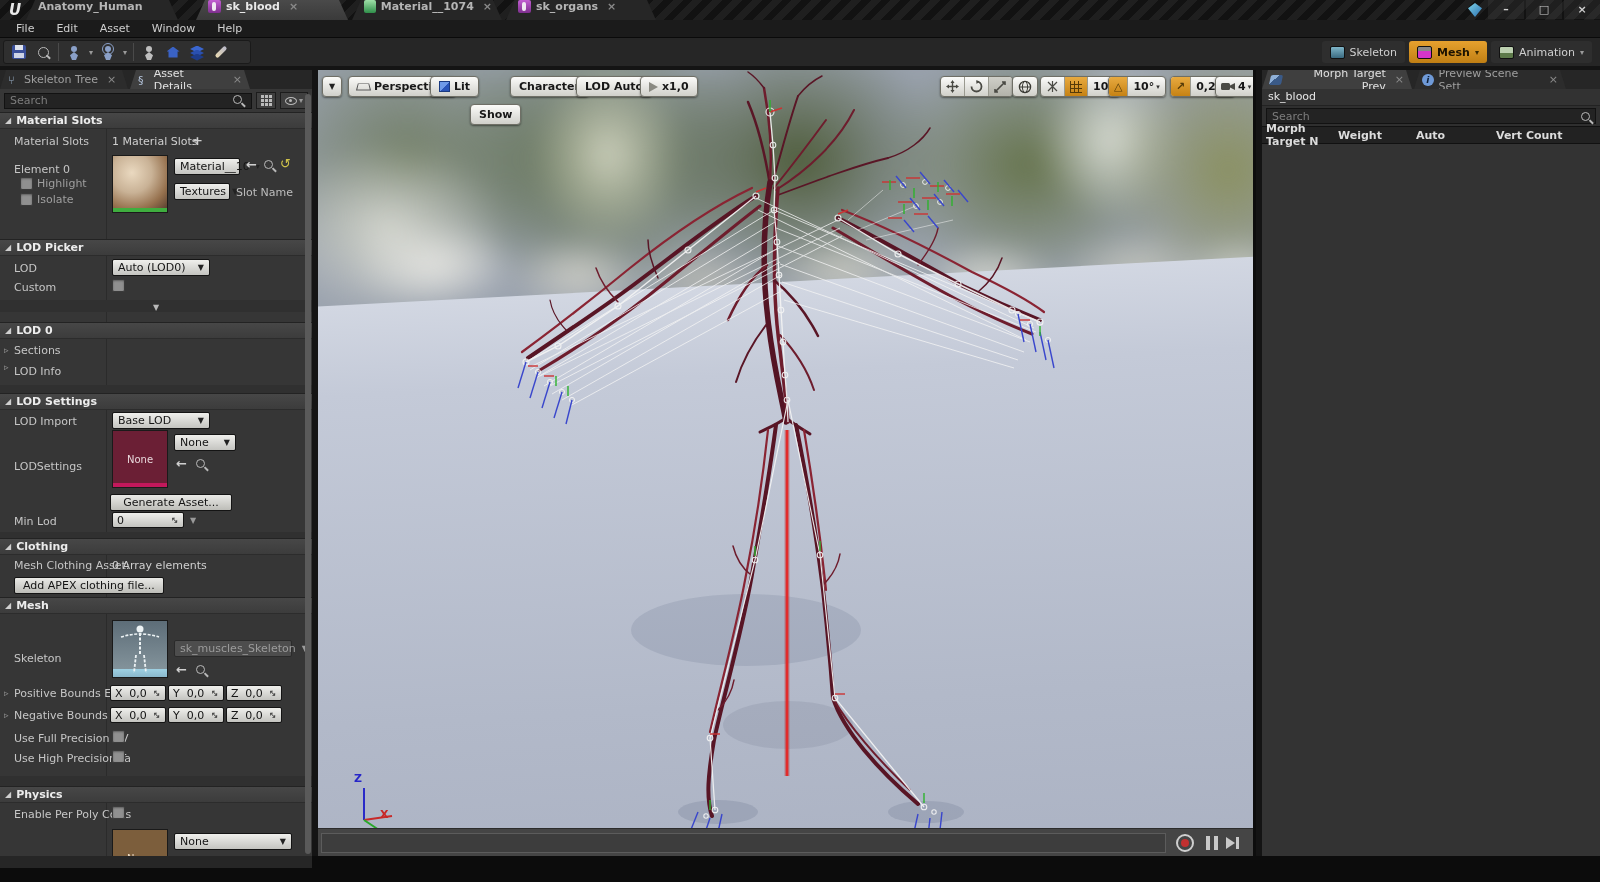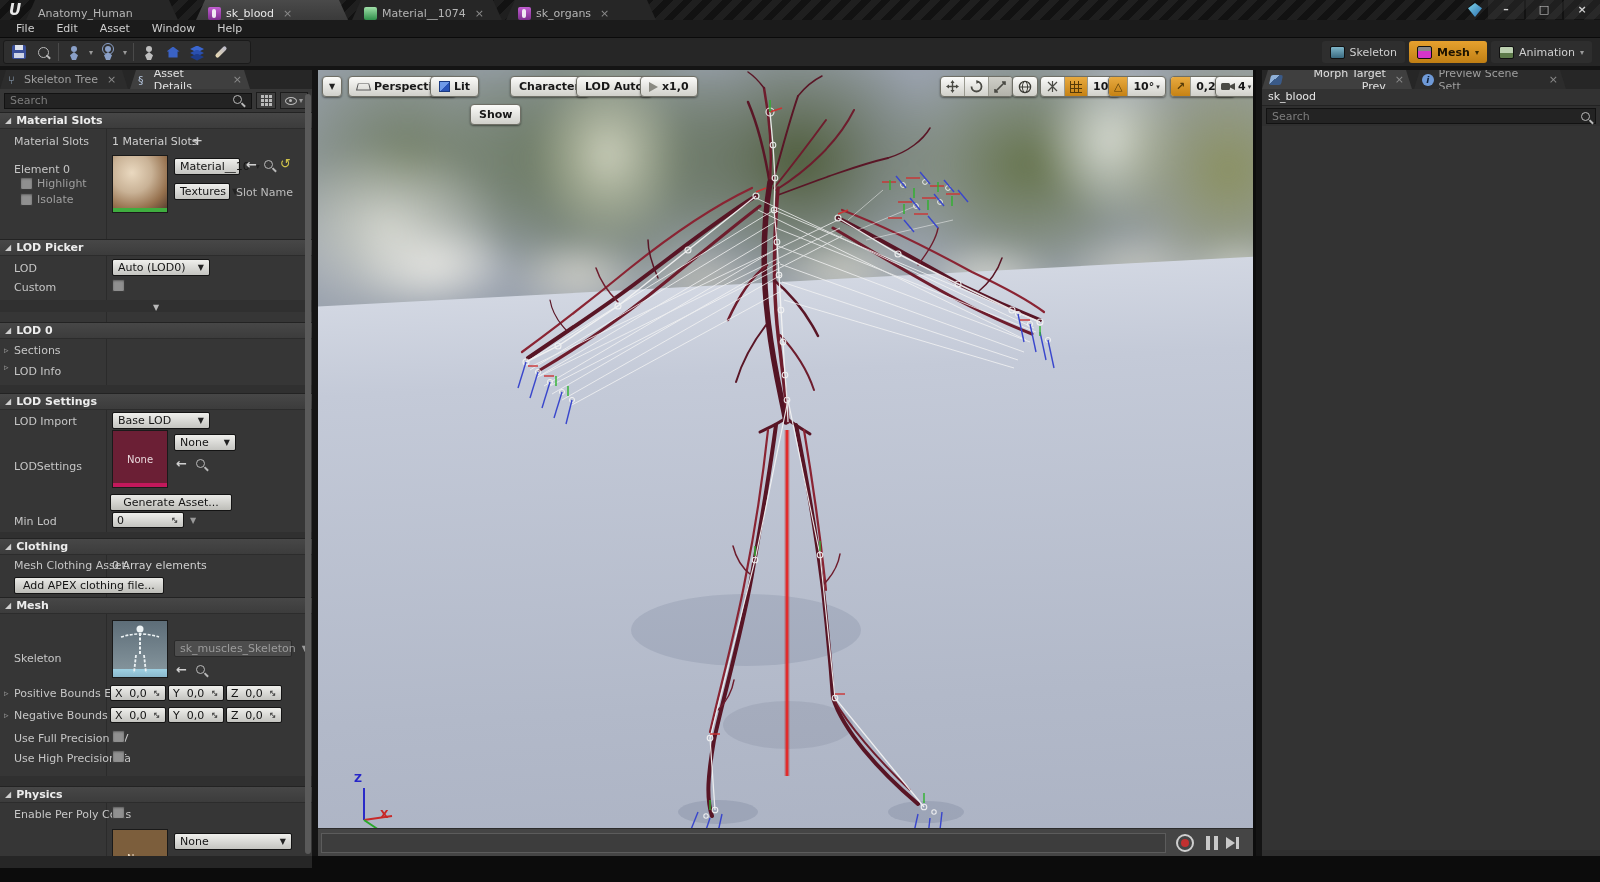--- a/index.html
+++ b/index.html
@@ -5,23 +5,23 @@
   * { margin:0; padding:0; box-sizing:border-box; }
   html,body { width:1600px; height:882px; overflow:hidden; background:#0d0d0d;
     font-family:"DejaVu Sans","Liberation Sans",sans-serif; font-size:11px; color:#c9c9c9; }
   .abs { position:absolute; }
 
   
   #titlebar { position:absolute; left:0; top:0; width:1600px; height:20px;
     background:repeating-linear-gradient(135deg,#1f1f1f 0 7px,#121212 7px 14px); }
   .ue-logo { position:absolute; left:4px; top:1px; width:22px; height:18px; color:#e8e8e8;
     font-weight:bold; font-size:15px; font-style:italic; text-align:center; }
-  .wtab { position:absolute; top:0; height:20px; display:flex; align-items:flex-end; gap:5px;
+  .wtab { position:absolute; top:0; height:20px; display:flex; align-items:flex-start; gap:5px;
     padding:0 10px 0 12px; color:#b5b5b5; font-size:11px;
-    clip-path:polygon(9px 0,calc(100% - 9px) 0,100% 100%,0 100%); background:#262626; }
+    clip-path:polygon(9px 0,calc(100% - 9px) 0,100% 100%,0 100%); background:#262626;font-weight:bold; }
   .wtab.active { background:linear-gradient(#4a4a4a,#3a3a3a); color:#e8e8e8; }
   .wtab .ticon { width:13px; height:13px; border-radius:2px; display:inline-block; position:relative; }
   .ticon.skm { background:linear-gradient(#c25ed2,#7e2f8e); }
   .ticon.skm::after { content:""; position:absolute; left:4px; top:2px; width:4px; height:9px;
      background:#f0e8f2; border-radius:2px; }
   .ticon.mat { background:linear-gradient(#9fe0a8,#2f8f4a); }
   .tclose { color:#8a8a8a; font-size:11px; margin-left:4px; }
   .win-ctl { position:absolute; top:0; height:19px; width:36px; display:flex; align-items:center;
     justify-content:center; color:#cfcfcf; font-size:11px; font-weight:bold; background:rgba(70,70,70,.25); }
   .ue-mini { position:absolute; width:14px; height:14px; top:3px; left:1468px;
@@ -854,17 +854,23 @@
       <span class="iinfo">i</span>
       <span>Preview Scene Sett</span>
       <span class="tclose">×</span>
     </div>
   </div>
   <div id="rp-name">sk_blood</div>
   <div id="rp-search-row">
     <input class="search-box" placeholder="Search" style="">
     <span class="i-mag"></span>
   </div>
+  <div id="rp-header">
+    <span class="col" style="width:72px;">Morph Target N</span>
+    <span class="col" style="width:78px;">Weight</span>
+    <span class="col" style="width:80px;">Auto</span>
+    <span class="col">Vert Count</span>
+  </div>
   <div id="rp-body"></div>
 </div>
 
 <div id="bottom-strip"></div>
 <div id="lp-bottom"></div>
 
 </body></html>

